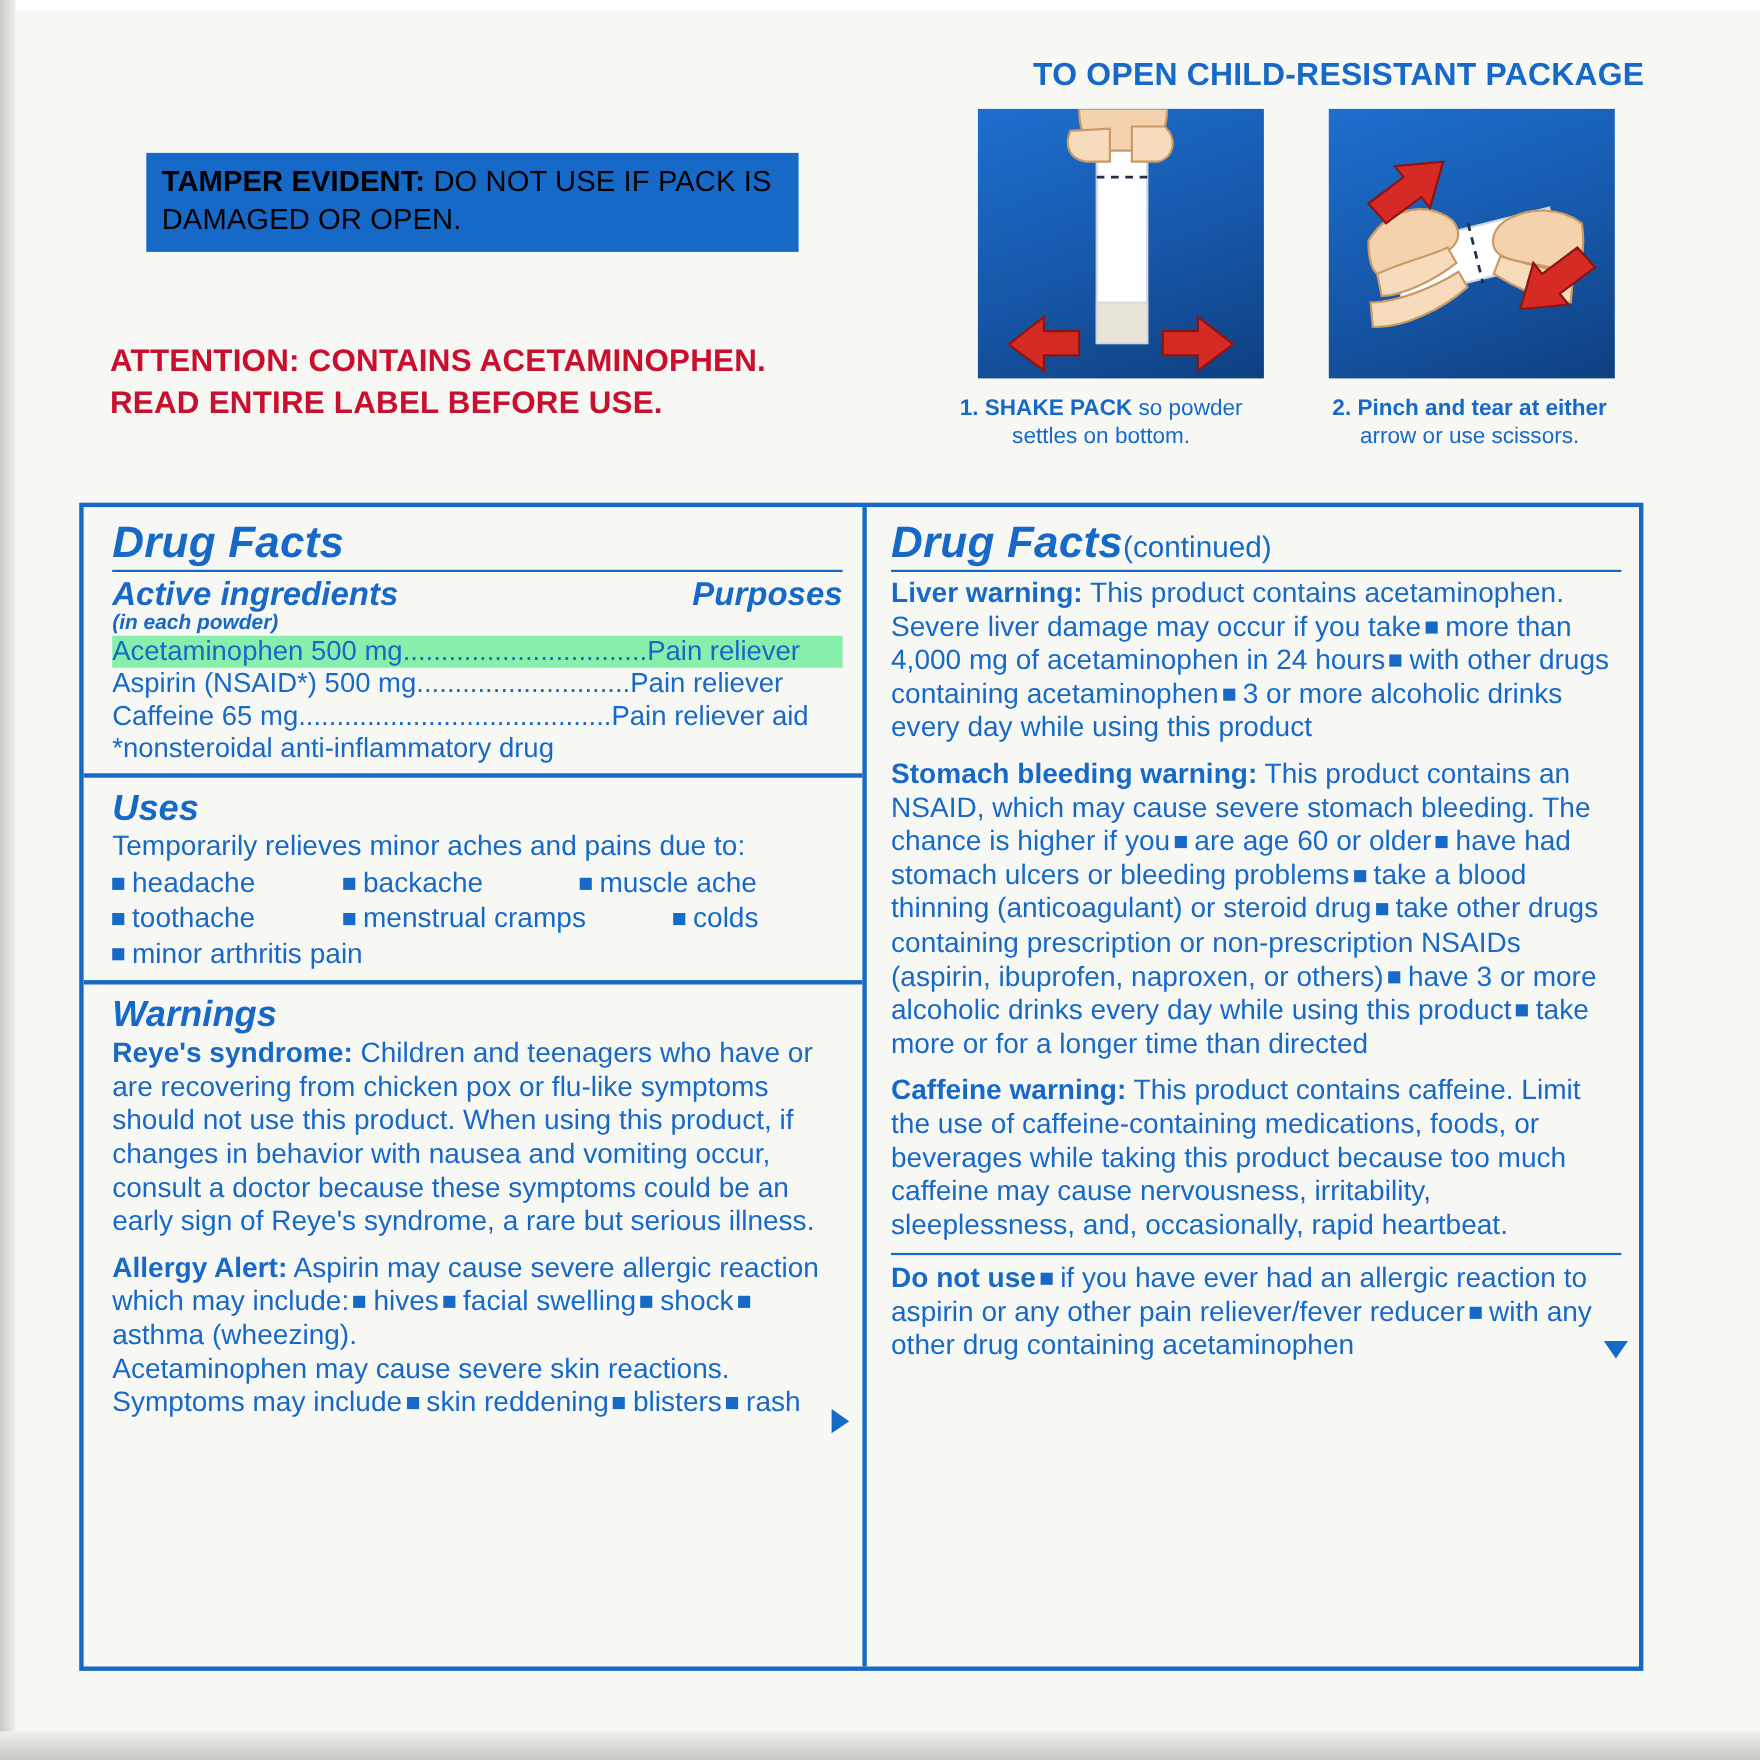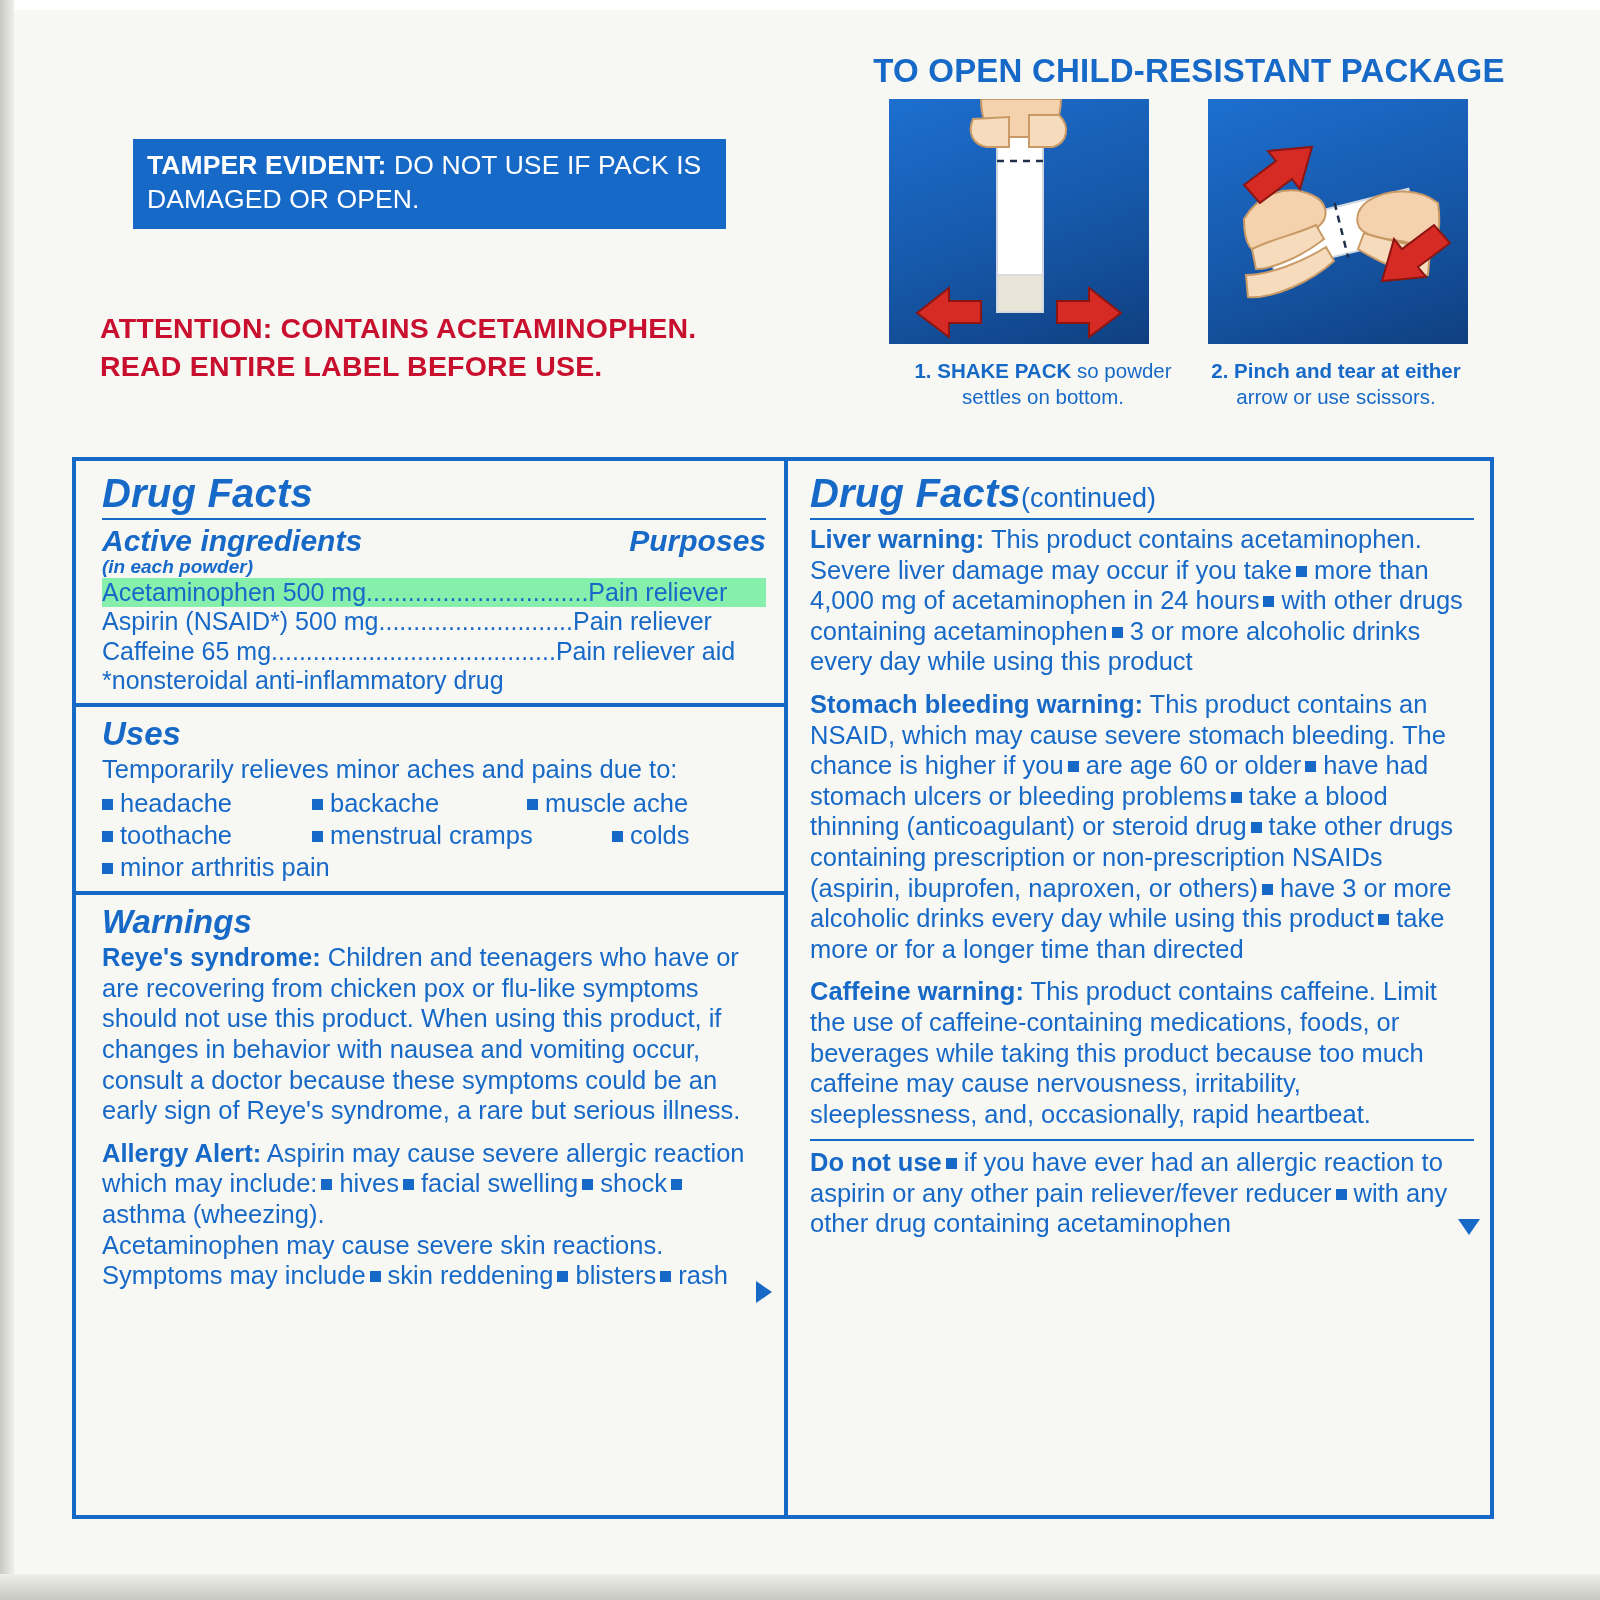--- a/index.html
+++ b/index.html
@@ -35,21 +35,21 @@
     background: #ffffff;
   }
 
   
   .tamper {
     position: absolute;
     left: 133px;
     top: 139px;
     width: 593px;
     background: #1769c8;
-    color: #ffffff;
+    color: #000000;
     font-size: 26.5px;
     line-height: 1.28;
     padding: 10px 14px 12px 14px;
     box-sizing: border-box;
     letter-spacing: .1px;
   }
   .tamper b { font-weight: bold; }
 
   
   .attention {
@@ -60,27 +60,27 @@
     color: #c8102e;
     font-weight: bold;
     font-size: 28.5px;
     line-height: 1.32;
     letter-spacing: .2px;
   }
 
   
   .crc-title {
     position: absolute;
-    left: 844px;
+    left: 872px;
     top: 52px;
     width: 690px;
     text-align: center;
     color: #1769c8;
     font-weight: bold;
-    font-size: 33px;
+    font-size: 29px;
     letter-spacing: .2px;
   }
   .crc-panel {
     position: absolute;
     top: 99px;
     width: 260px;
     height: 245px;
     background: linear-gradient(160deg, #1d6fd0 0%, #1657a8 55%, #0f3f80 100%);
     overflow: hidden;
   }
@@ -89,21 +89,21 @@
   .crc-caption {
     position: absolute;
     top: 358px;
     width: 280px;
     color: #1769c8;
     font-weight: bold;
     font-size: 20.5px;
     line-height: 1.28;
     text-align: center;
   }
-  .crc-caption.one { left: 903px; }
+  .crc-caption.one { left: 861px; }
   .crc-caption.two { left: 1196px; }
 
   
   .df-frame {
     position: absolute;
     left: 72px;
     top: 457px;
     width: 1422px;
     height: 1062px;
     border: 4px solid #1769c8;

